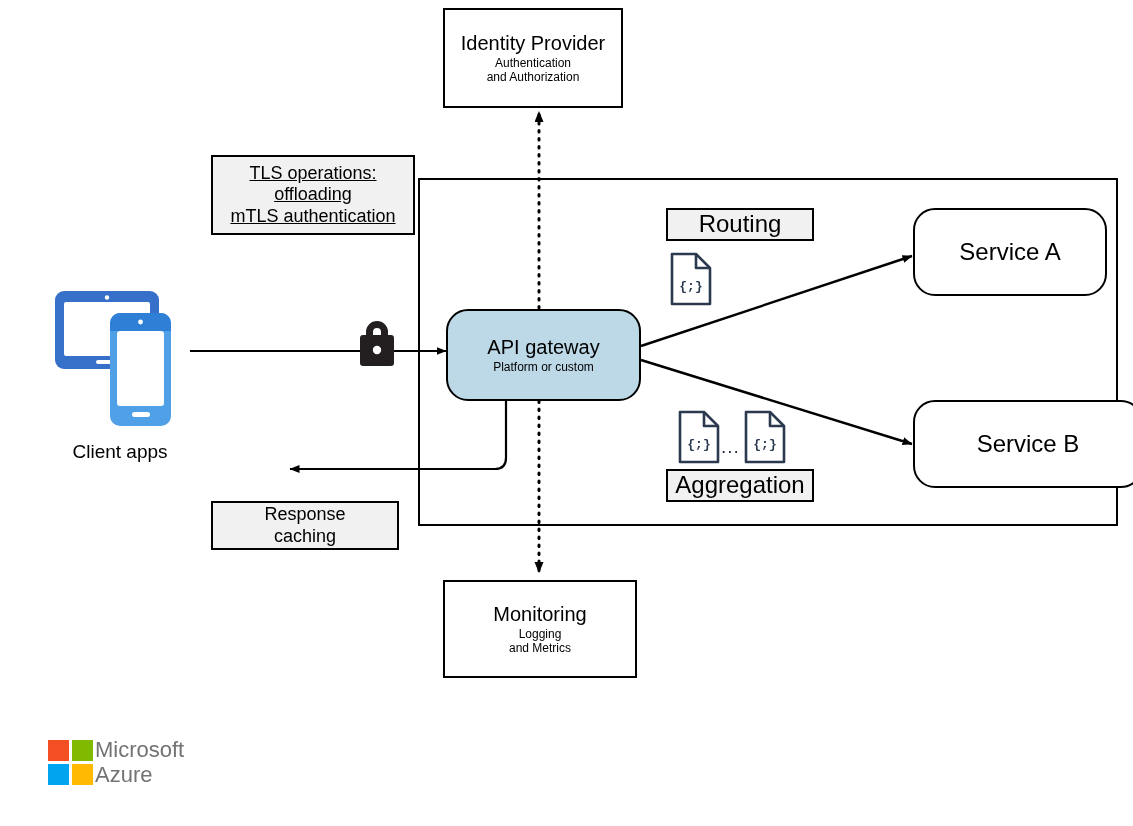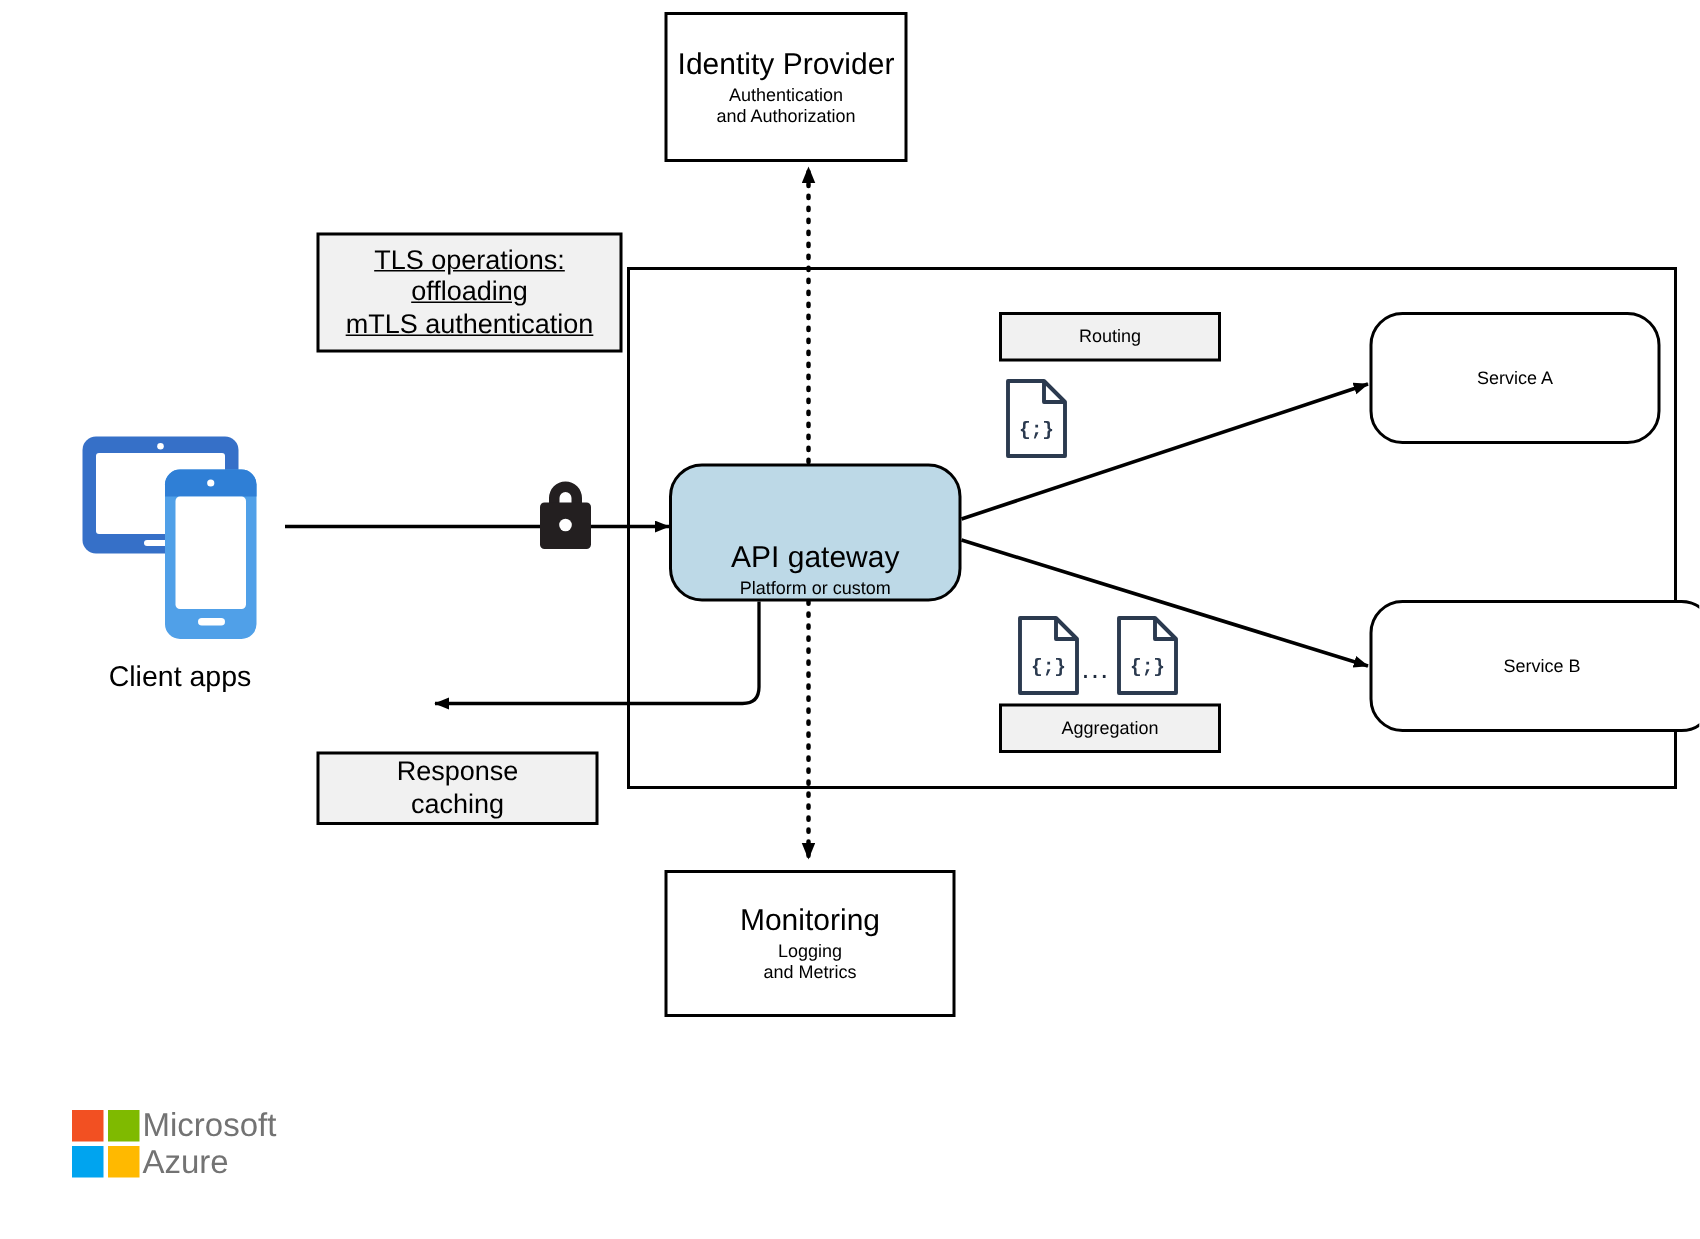--- a/index.html
+++ b/index.html
@@ -52,21 +52,21 @@
     border: 2px solid #000000;
     background: transparent;
   }
   .title-line {
     font-size: 20px;
   }
   .sub-line {
     font-size: 12px;
   }
   .label-1line {
-    font-size: 12px;
+    font-size: 24px;
   }
   .label-small {
     font-size: 18px;
   }
   .caption {
     position: absolute;
     font-size: 19px;
     text-align: center;
   }
   svg.overlay {
@@ -179,33 +179,33 @@
     </g>
     <g>
       <path d="M746 412 h24 l14 14 v36 h-38 z" fill="#ffffff" stroke="#2b3a4f" stroke-width="2.6" stroke-linejoin="round"></path>
       <path d="M770 412 v14 h14" fill="none" stroke="#2b3a4f" stroke-width="2.6" stroke-linejoin="round"></path>
       <text x="765" y="448" font-family="'Liberation Mono', monospace" font-size="13" font-weight="bold" fill="#2b3a4f" text-anchor="middle">{;}</text>
     </g>
   </svg>
 
   <div class="node container-box" style="left:418px; top:178px; width:700px; height:348px;"></div>
 
-  <div class="node box-white" style="left:443px; top:8px; width:162px; height:100px;">
+  <div class="node box-white" style="left:443px; top:8px; width:180px; height:100px;">
     <div class="title-line">Identity Provider</div>
     <div class="sub-line">Authentication</div>
     <div class="sub-line">and Authorization</div>
   </div>
 
   <div class="node box-gray" style="left:211px; top:155px; width:204px; height:80px;text-decoration:underline;">
     <div class="label-small">TLS operations:</div>
     <div class="label-small">offloading</div>
     <div class="label-small">mTLS authentication</div>
   </div>
 
-  <div class="node gateway" style="left:446px; top:309px; width:195px; height:92px;justify-content:flex-end;">
+  <div class="node gateway" style="left:446px; top:309px; width:195px; height:92px;">
     <div class="title-line">API gateway</div>
     <div class="sub-line">Platform or custom</div>
   </div>
 
   <div class="node box-gray" style="left:666px; top:208px; width:148px; height:33px;">
     <div class="label-1line">Routing</div>
   </div>
 
   <div class="node box-gray" style="left:666px; top:469px; width:148px; height:33px;">
     <div class="label-1line">Aggregation</div>

